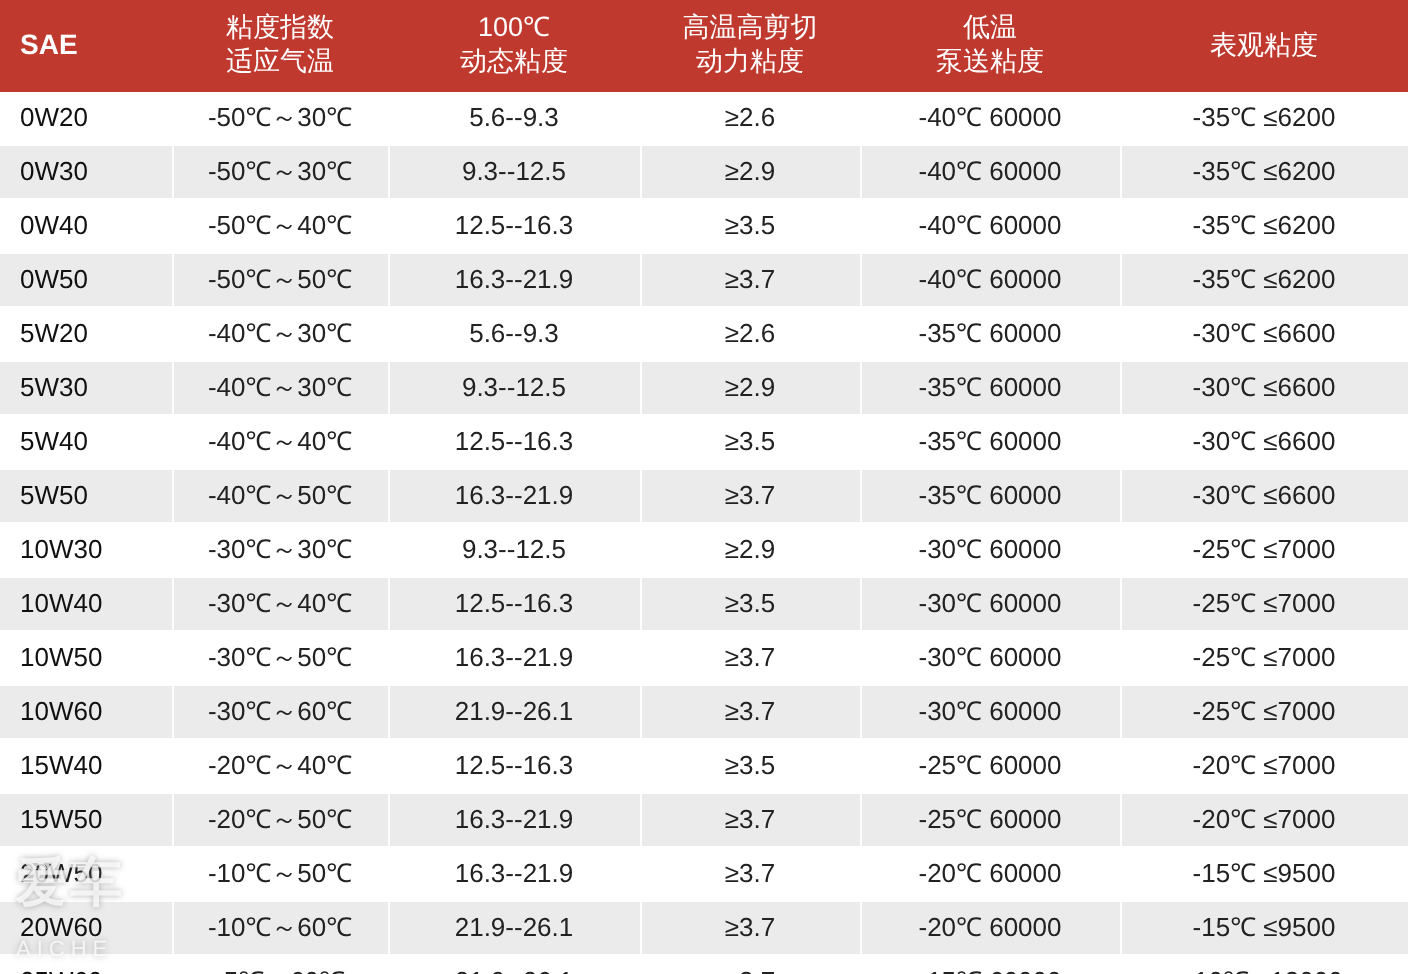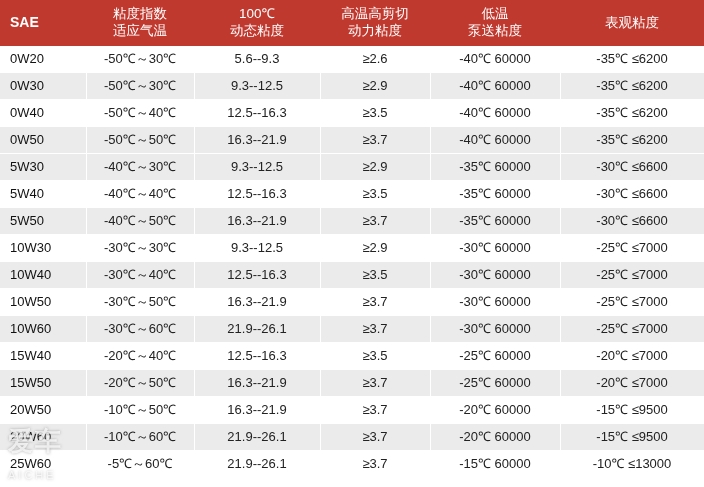--- a/index.html
+++ b/index.html
@@ -158,20 +158,28 @@
         <td>-35℃ ≤6200</td>
       </tr>
       <tr class="even">
         <td class="sae-cell">0W50</td>
         <td>-50℃～50℃</td>
         <td>16.3--21.9</td>
         <td>≥3.7</td>
         <td>-40℃ 60000</td>
         <td>-35℃ ≤6200</td>
       </tr>
+      <tr class="odd">
+        <td class="sae-cell">5W20</td>
+        <td>-40℃～30℃</td>
+        <td>5.6--9.3</td>
+        <td>≥2.6</td>
+        <td>-35℃ 60000</td>
+        <td>-30℃ ≤6600</td>
+      </tr>
       <tr class="even">
         <td class="sae-cell">5W30</td>
         <td>-40℃～30℃</td>
         <td>9.3--12.5</td>
         <td>≥2.9</td>
         <td>-35℃ 60000</td>
         <td>-30℃ ≤6600</td>
       </tr>
       <tr class="odd">
         <td class="sae-cell">5W40</td>

